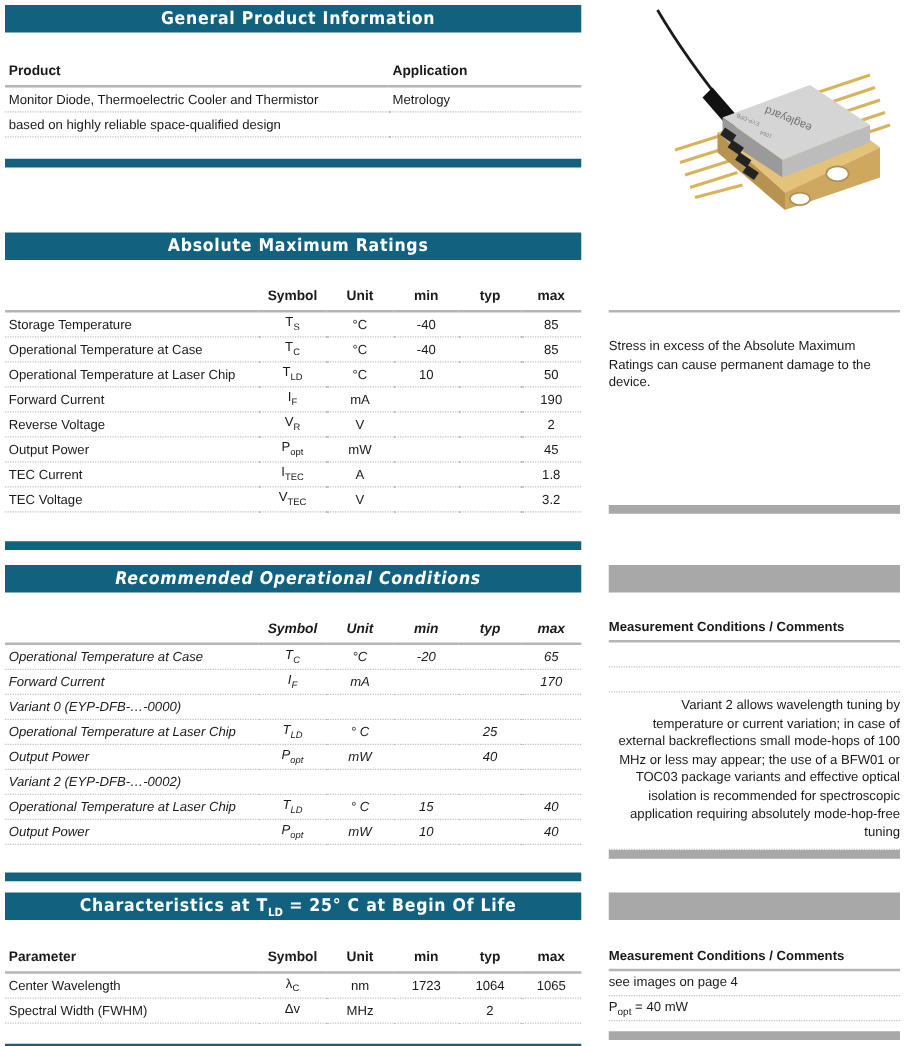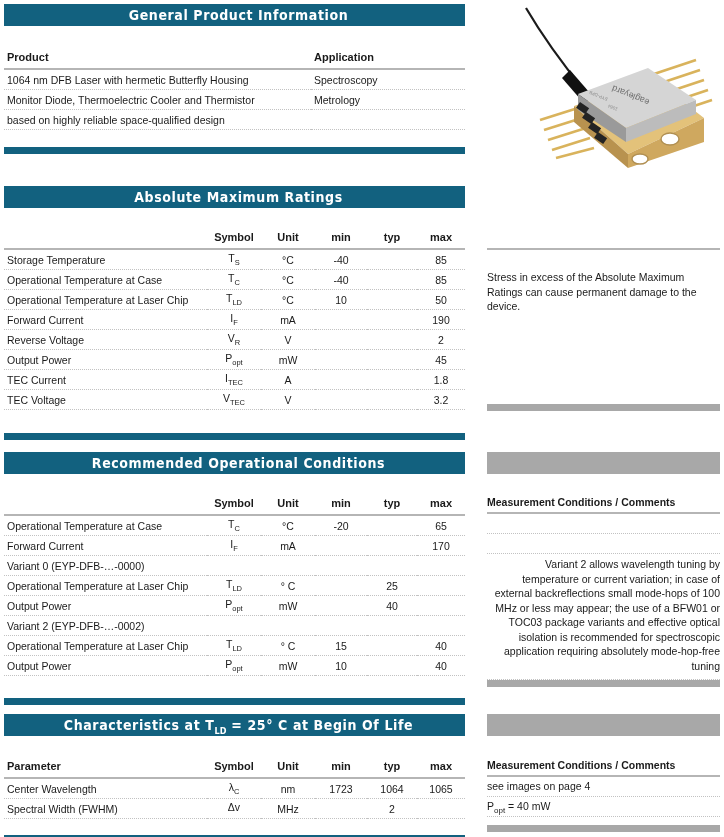--- a/index.html
+++ b/index.html
@@ -162,24 +162,20 @@
       <colgroup>
           <col style="width:307px">
           <col style="width:154px">
         </colgroup>
       <tbody>
           <tr class="hdr">
         <th class="lbl">Product</th>
         <th class="lbl">Application</th>
       </tr>
       <tr class="row">
-        <td class="lbl">1064 nm DFB Laser with hermetic Butterfly Housing</td>
-        <td class="lbl">Spectroscopy</td>
-      </tr>
-      <tr class="row">
         <td class="lbl">Monitor Diode, Thermoelectric Cooler and Thermistor</td>
         <td class="lbl">Metrology</td>
       </tr>
       <tr class="row">
         <td class="lbl">based on highly reliable space-qualified design</td>
         <td class="lbl"></td>
       </tr>
     </tbody>
       </table>
     <div style="height:17px"></div>
@@ -278,21 +274,21 @@
   </div>
 
   <div class="col-right" style="top:246px;">
     <div style="border-bottom:2px solid #b5b5b5; height:2px;"></div>
     <div class="rc-note">Stress in excess of the Absolute Maximum Ratings can cause permanent damage to the device.</div>
   </div>
   <div class="col-right" style="top:404px;">
     <div class="gband-foot"></div>
   </div>
 
-  <div class="col-left" style="top:452px;">
+  <div class="col-left" style="top:452px;font-style:italic;">
     <div class="band">Recommended Operational Conditions</div>
     <div style="height:19px"></div>
     <table class="spec">
       <colgroup>
         <col style="width:203px">
           <col style="width:54px">
           <col style="width:54px">
         <col style="width:52px">
           <col style="width:50px">
           <col style="width:48px">

